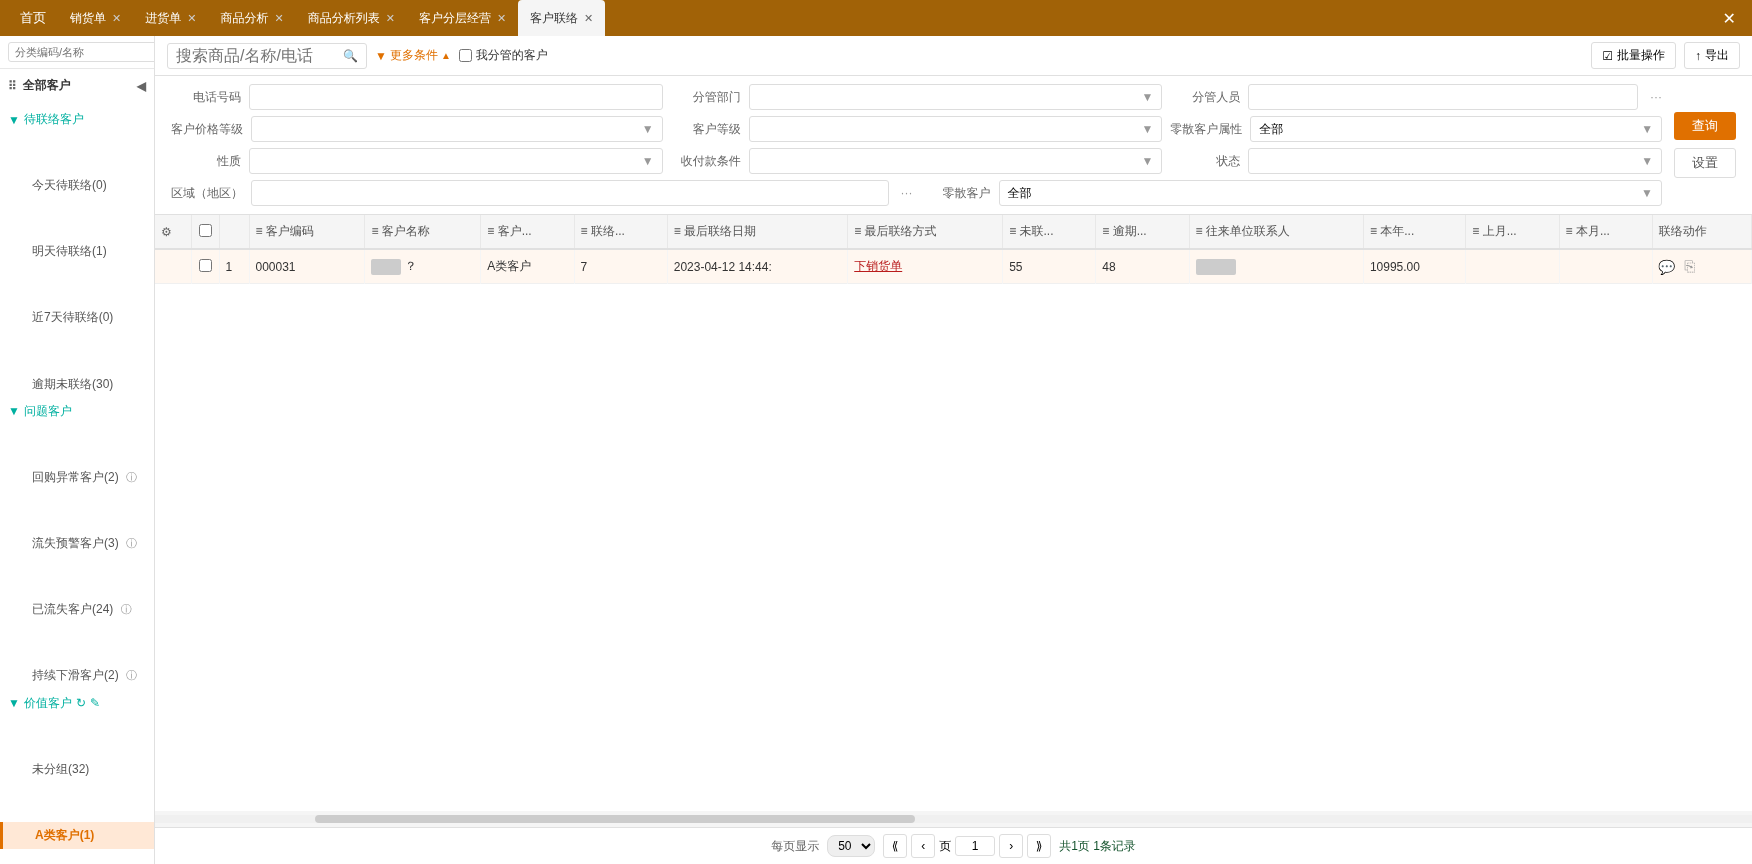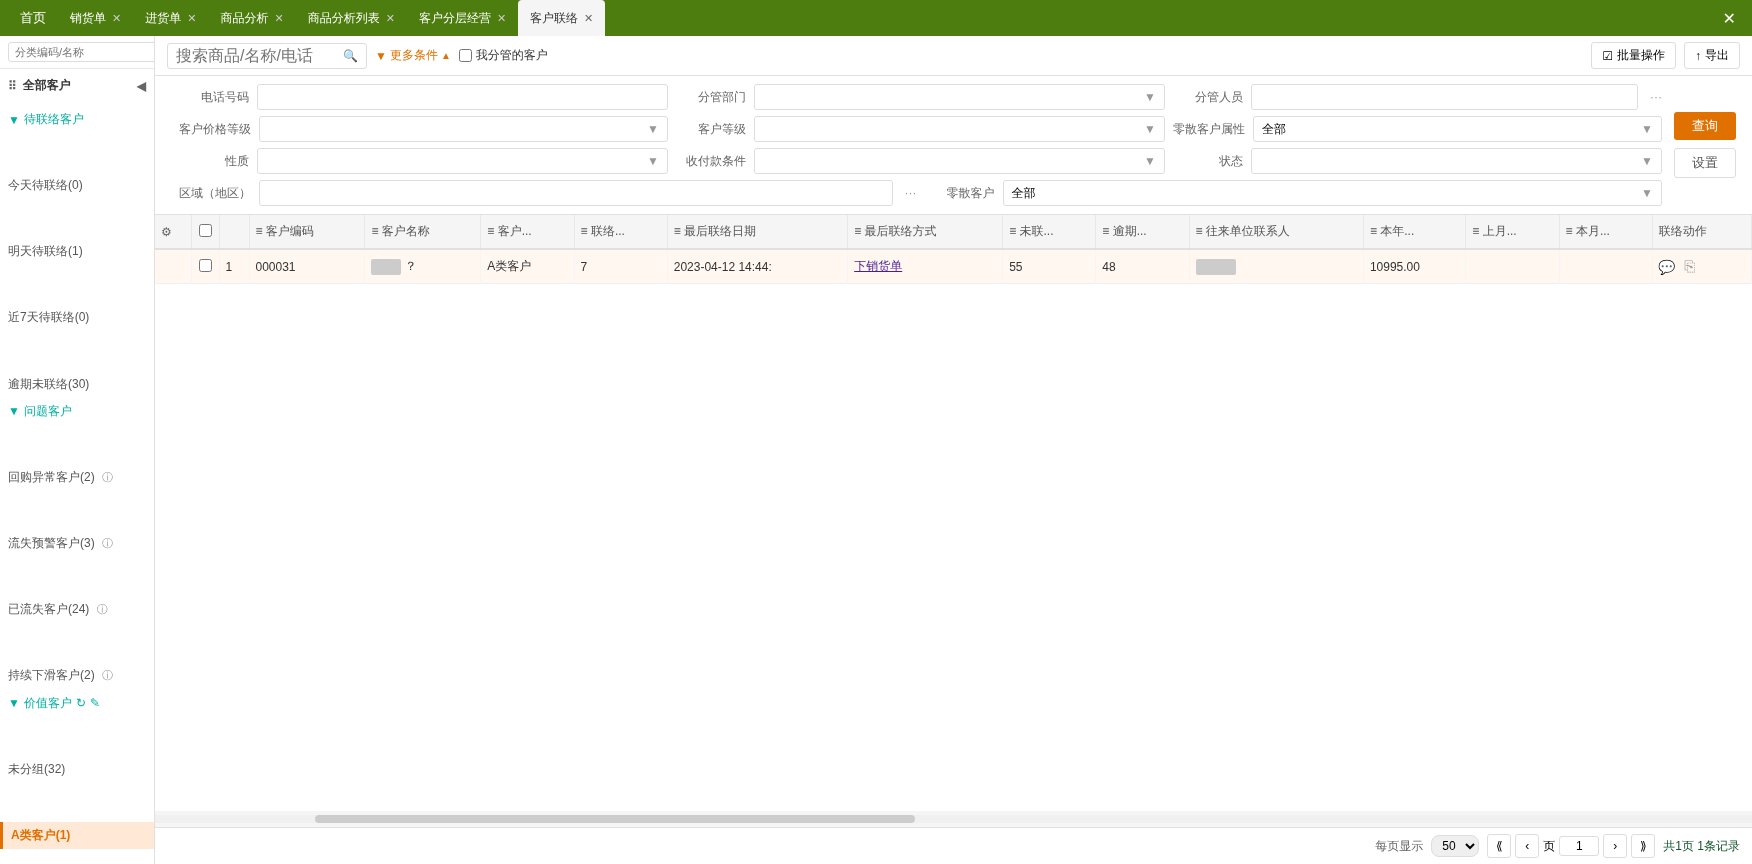--- a/index.html
+++ b/index.html
@@ -1,21 +1,21 @@
 <!DOCTYPE html>
 <html><head>
   <meta charset="utf-8">
   <style>
     * { box-sizing: border-box; margin: 0; padding: 0; font-family: 'Microsoft YaHei', Arial, sans-serif; font-size: 12px; }
     body { background: #f0f0f0; width: 1752px; height: 864px; overflow: hidden; }
 
     
     .top-nav {
       display: flex; align-items: center;
-      background: #4d7c0f; height: 36px; padding: 0 8px;
+      background: #a16207; height: 36px; padding: 0 8px;
       color: white;
     }
     .nav-item {
       padding: 8px 12px; height: 36px; display: flex; align-items: center;
       cursor: pointer; white-space: nowrap; font-size: 13px;
       position: relative;
     }
     .nav-item.active { background: #f5f5f5; color: #333; border-radius: 4px 4px 0 0; }
     .nav-item .close-btn { margin-left: 6px; font-size: 11px; color: #ccc; cursor: pointer; }
     .nav-item.active .close-btn { color: #666; }
@@ -48,21 +48,21 @@
     .sidebar-header .grid-icon { margin-right: 6px; color: #666; }
     .sidebar-header .collapse-icon { margin-left: auto; color: #666; cursor: pointer; }
 
     .sidebar-group-title {
       display: flex; align-items: center; padding: 5px 8px;
       color: #00b0a0; font-size: 12px; cursor: pointer;
     }
     .sidebar-group-title .arrow { margin-right: 4px; }
 
     .sidebar-item {
-      padding: 4px 8px 4px 8px; cursor: pointer; color: #555;
+      padding: 4px 8px 4px 32px; cursor: pointer; color: #555;
       font-size: 12px; line-height: 1.6; margin-top: 39px;
     }
     .sidebar-item.active { background: #ffe8d6; color: #e07000; font-weight: bold; border-left: 3px solid #e07000; }
 
     .sidebar-divider { height: 1px; background: #e8e8e8; margin: 4px 0; }
 
     
     .content-area {
       flex: 1; display: flex; flex-direction: column; overflow: hidden; background: #f5f5f5;
     }
@@ -121,27 +121,27 @@
     table tbody td { padding: 8px 6px; color: #333; border-right: 1px solid #f5f5f5; }
 
     .settings-icon { color: #666; cursor: pointer; }
     .checkbox-cell { width: 28px; text-align: center; }
 
     
     .action-icons { display: flex; gap: 8px; align-items: center; }
     .action-icon { color: #999; cursor: pointer; font-size: 14px; }
 
     
-    .link-text { color: #4c1d95; cursor: pointer; text-decoration: underline; }
+    .link-text { color: #b91c1c; cursor: pointer; text-decoration: underline; }
 
     
     .table-footer {
       background: white; border-top: 1px solid #e0e0e0;
       display: flex; align-items: center; padding: 6px 12px;
-      justify-content: flex-end; gap: 8px; font-size: 12px;
+      justify-content: center; gap: 8px; font-size: 12px;
     }
     .pagination-label { color: #666; }
     .pagination-select {
       border: 1px solid #ddd; border-radius: 8px; padding: 2px 6px; font-size: 12px;
     }
     .pagination-controls { display: flex; align-items: center; gap: 4px; }
     .page-btn { border: 1px solid #ddd; background: white; width: 24px; height: 24px; cursor: pointer; border-radius: 3px; display: flex; align-items: center; justify-content: center; }
     .page-input { border: 1px solid #ddd; border-radius: 3px; width: 40px; text-align: center; padding: 2px; font-size: 12px; }
     .total-text { color: #14532d; }
     .scrollbar-track {
@@ -284,21 +284,21 @@
         <button class="btn-export">
           <span>↑</span>
           <span>导出</span>
         </button>
       </div>
     </div>
 
     <div class="adv-filter">
       <div style="display:flex; gap:0;">
 
-        <div style="flex:1;margin-left:8px;">
+        <div style="flex:1;">
 
           <div class="filter-row">
             <div class="filter-col">
               <span class="filter-label">电话号码</span>
               <div class="filter-input" style="border:1px solid #ddd; height:26px;"></div>
             </div>
             <div class="filter-col">
               <span class="filter-label">分管部门</span>
               <div class="filter-input" style="border:1px solid #ddd; height:26px;">
                 <span></span>

